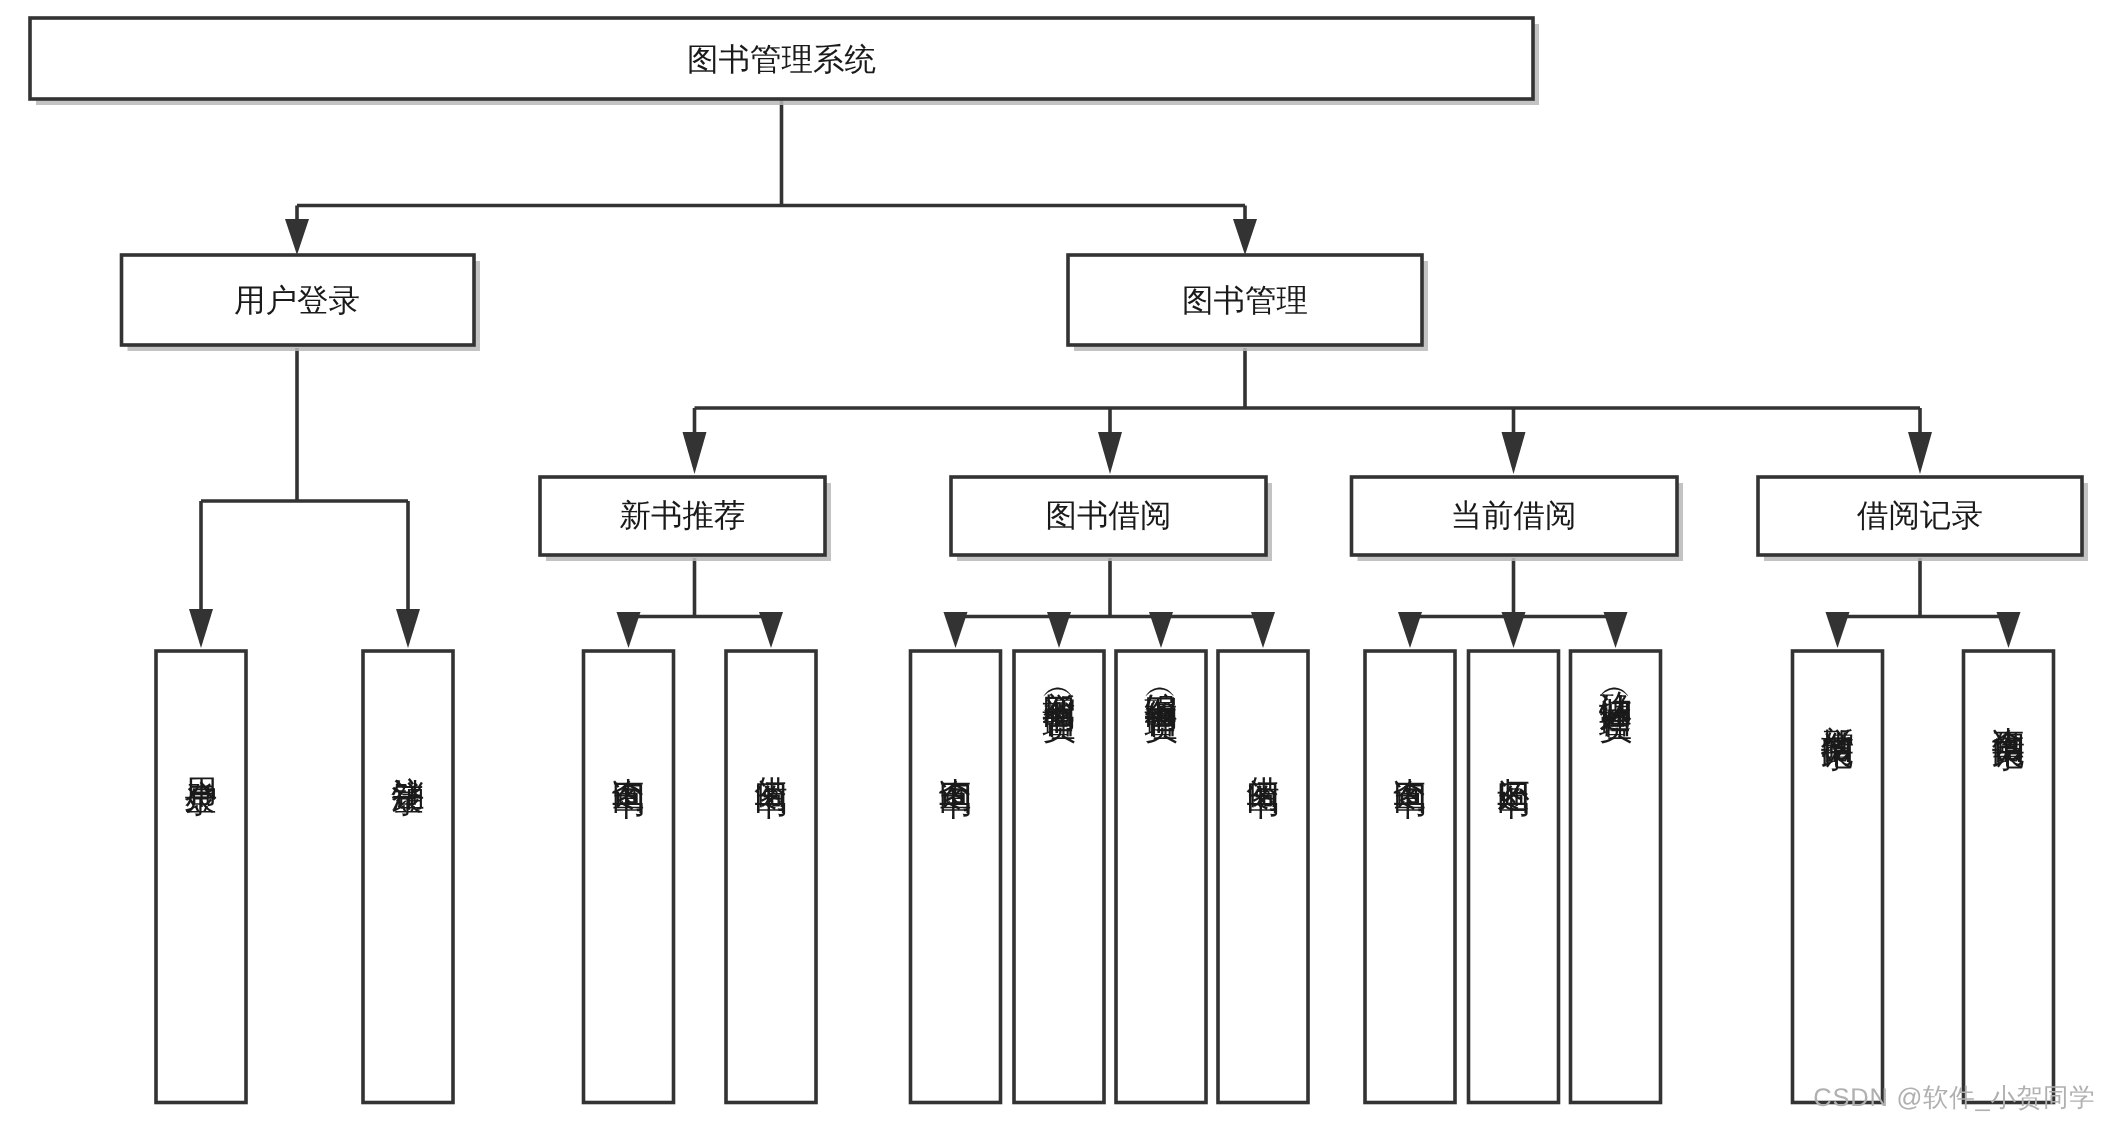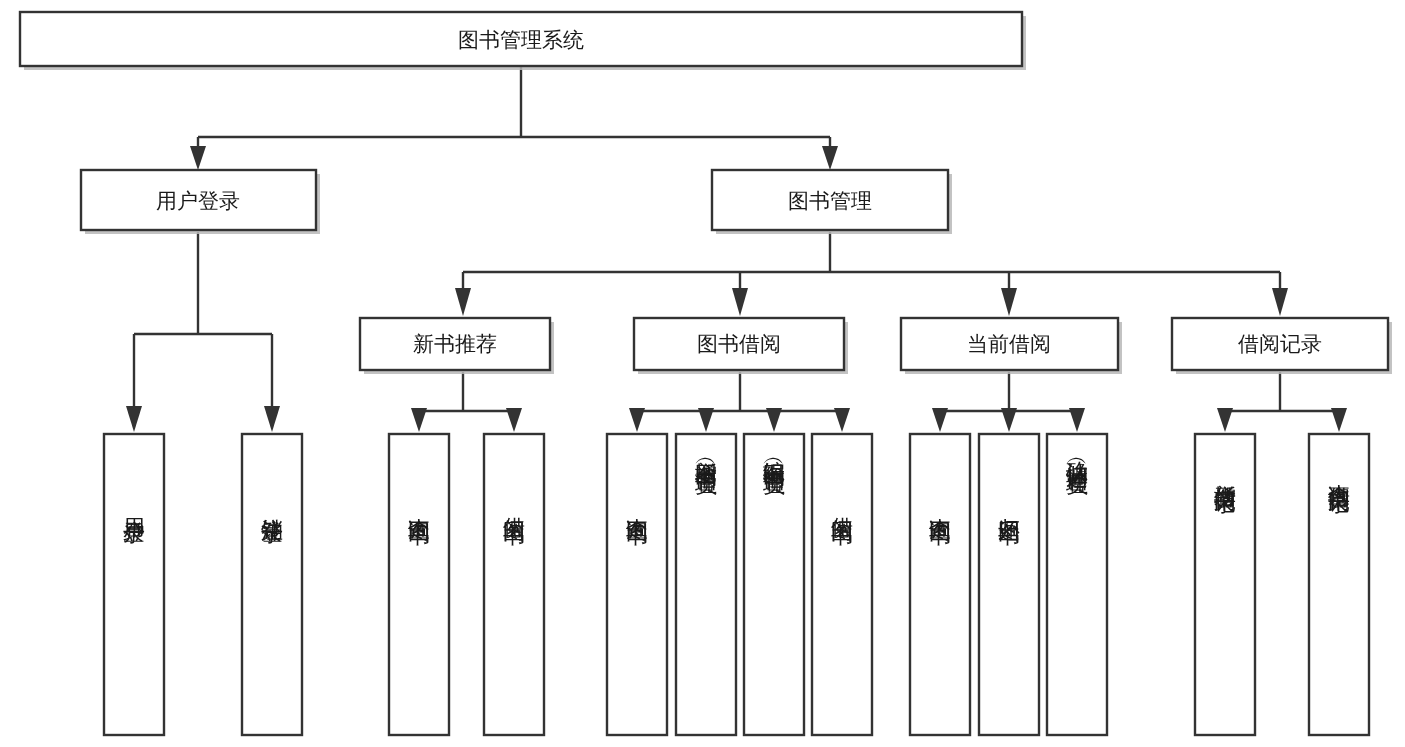--- a/index.html
+++ b/index.html
@@ -263,13 +263,14 @@
   <div class="leaf-label-wrap" style="left:1047px;top:443px;width:60px;height:292px;">
     <span class="leaf-label">确认归还（管理员）</span>
   </div>
   <div class="leaf-label-wrap" style="left:1195px;top:466px;width:60px;height:269px;">
     <span class="leaf-label">新增借阅记录</span>
   </div>
   <div class="leaf-label-wrap" style="left:1309px;top:466px;width:60px;height:269px;">
     <span class="leaf-label">查询借阅记录</span>
   </div>
 
+  <div id="watermark">CSDN @软件_小贺同学</div>
 </div>
 
 </body></html>

